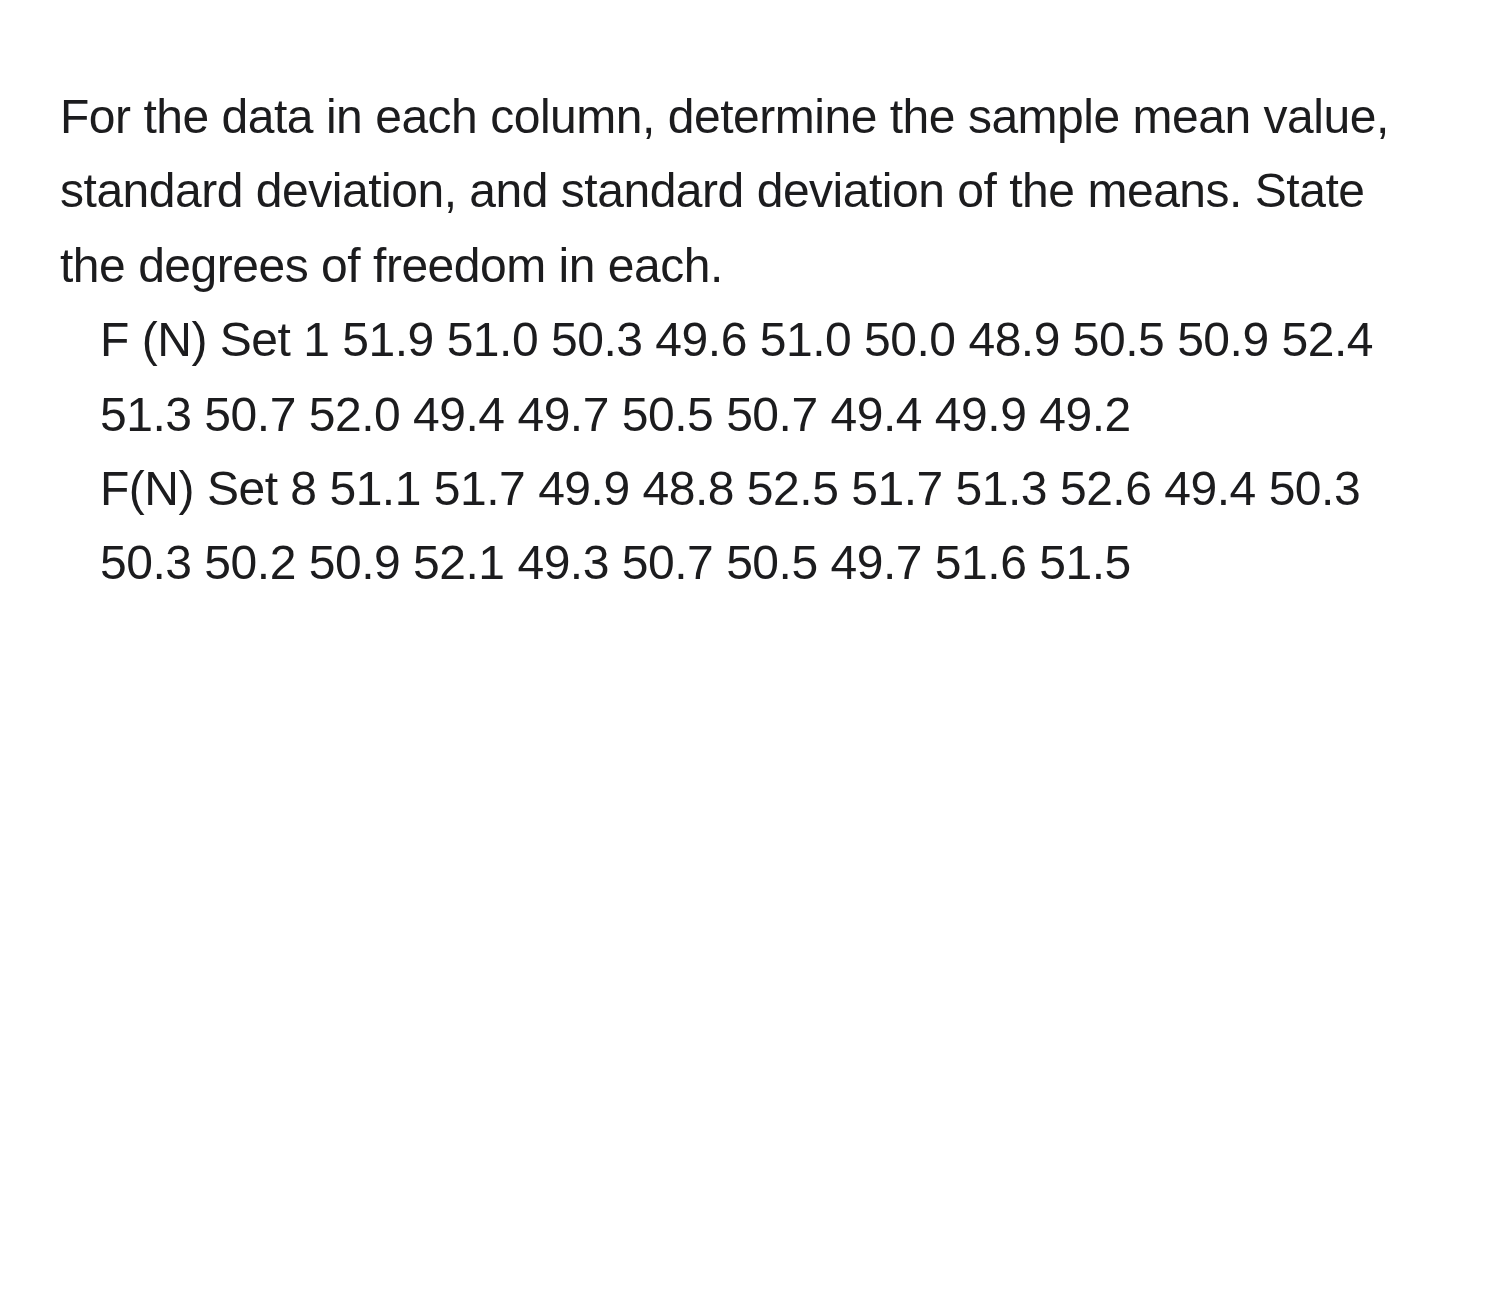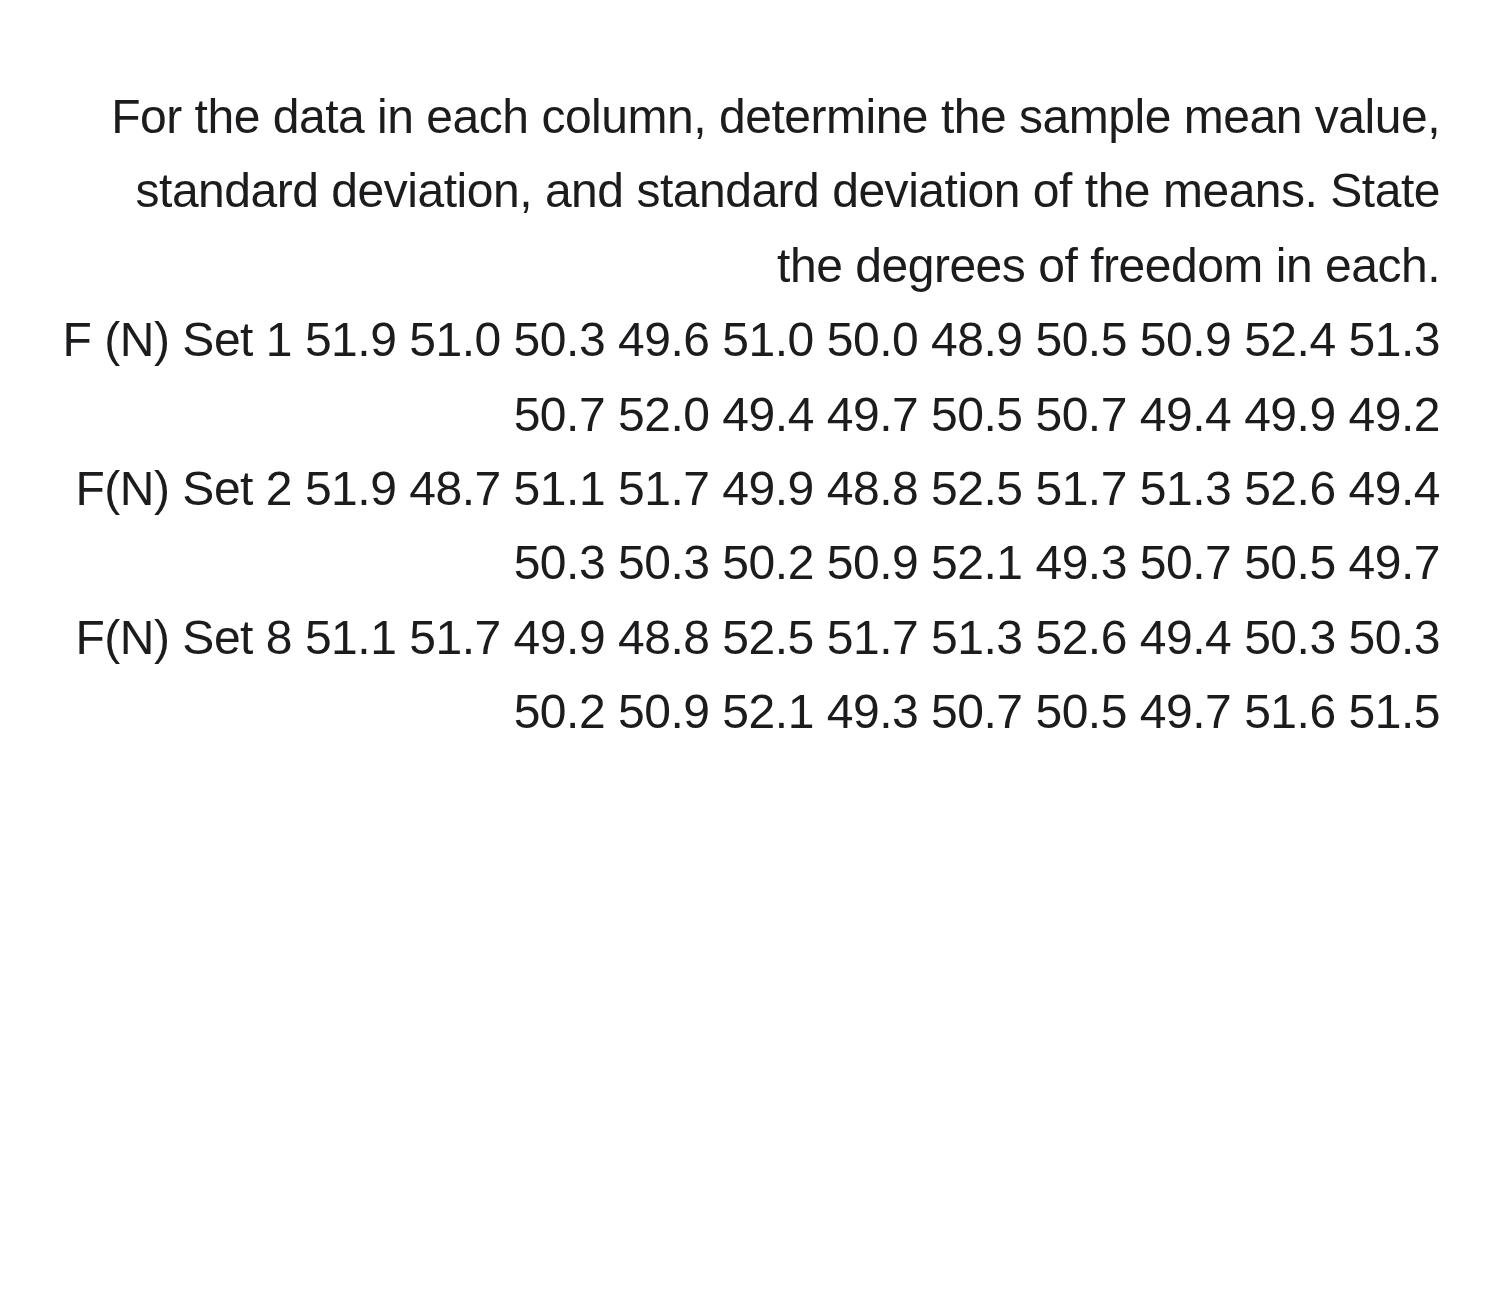--- a/index.html
+++ b/index.html
@@ -1,54 +1,50 @@
 <!DOCTYPE html>
 <html><head>
   <meta charset="utf-8">
   <style>
     * {
       margin: 0;
       padding: 0;
       box-sizing: border-box;
-      text-align: right;
     }
     body {
       background: #ffffff;
       font-family: -apple-system, BlinkMacSystemFont, "Segoe UI", Helvetica, Arial, sans-serif;
       width: 1500px;
       height: 1304px;
       padding: 80px 60px;
       color: #1c1c1e;
     }
     .content {
       font-size: 48px;
       line-height: 1.55;
       letter-spacing: -0.01em;
       font-weight: 400;
     }
     .paragraph {
       margin-bottom: 0;
     }
     .data-set {
       margin-bottom: 0;
+      margin-left: 40px;
     }
   </style>
 </head>
 <body>
 
 <div class="content">
   <div class="paragraph">For the data in each column, determine the sample mean value, standard deviation, and standard deviation of the means. State the degrees of freedom in each.</div>
 
   <div class="data-set">
     <span>F (N) Set 1</span> 
     <span>51.9 51.0 50.3 49.6 51.0 50.0 48.9 50.5 50.9 52.4 51.3 50.7 52.0 49.4 49.7 50.5 50.7 49.4 49.9 49.2</span>
   </div>
 
-  <div class="data-set">
-    <span>F(N) Set 2</span> 
-    <span>51.9 48.7 51.1 51.7 49.9 48.8 52.5 51.7 51.3 52.6 49.4 50.3 50.3 50.2 50.9 52.1 49.3 50.7 50.5 49.7</span>
-  </div>
 
   <div class="data-set">
     <span>F(N) Set 8</span> 
     <span>51.1 51.7 49.9 48.8 52.5 51.7 51.3 52.6 49.4 50.3 50.3 50.2 50.9 52.1 49.3 50.7 50.5 49.7 51.6 51.5</span>
   </div>
 </div>
 
 </body></html>

